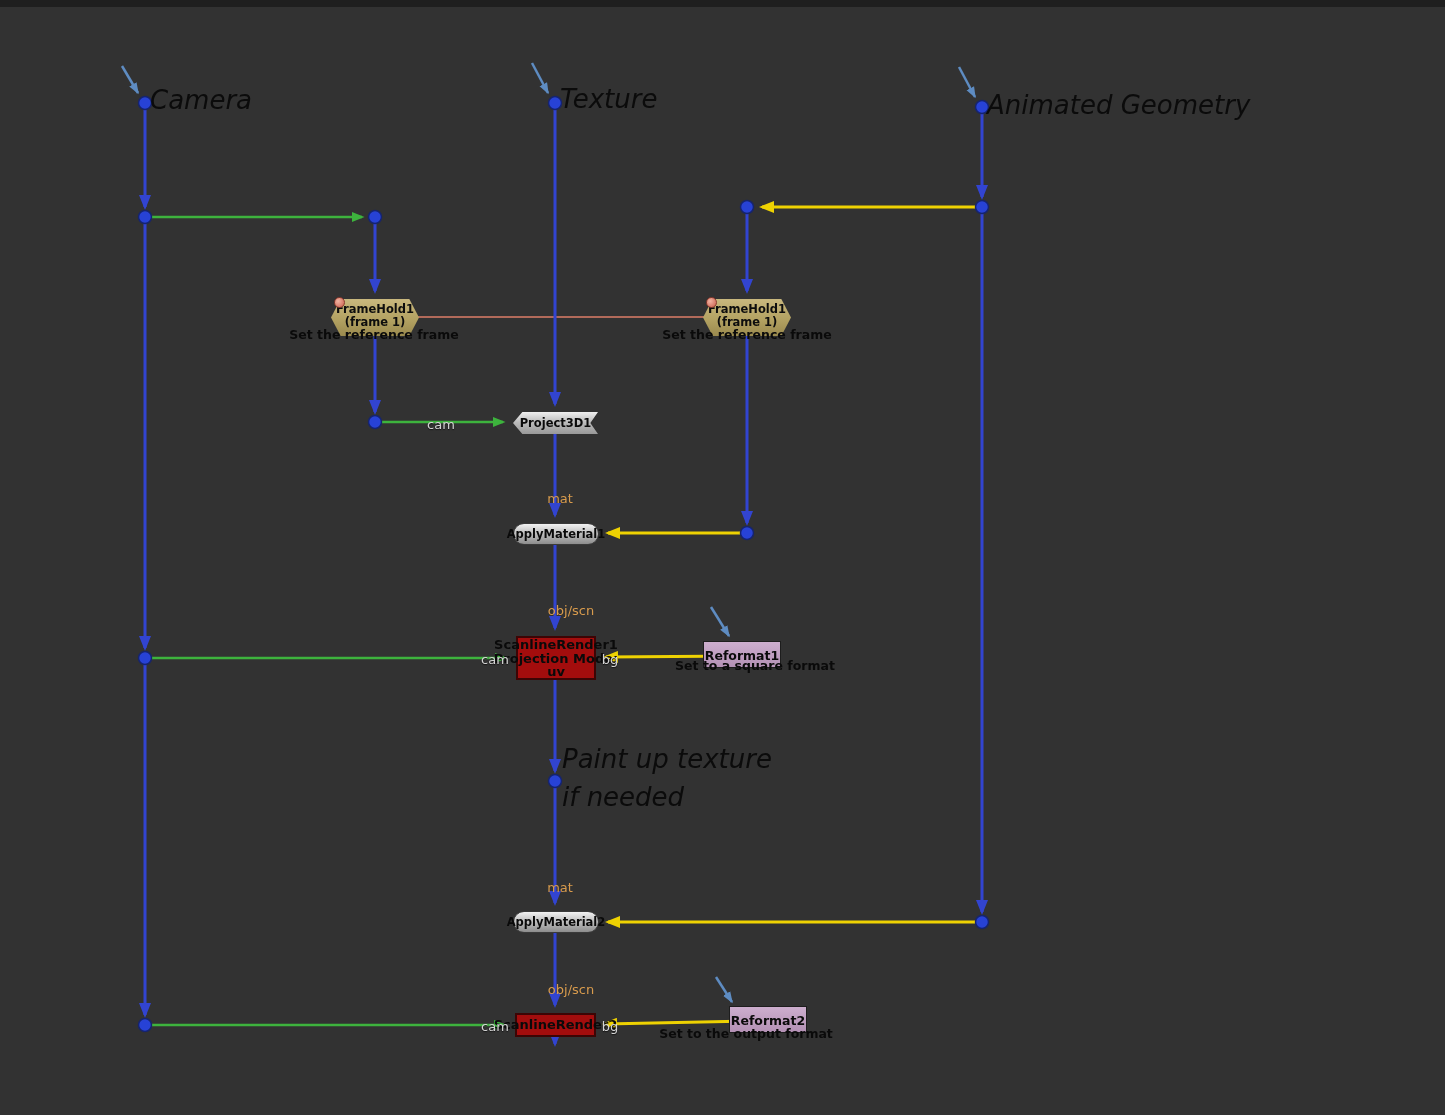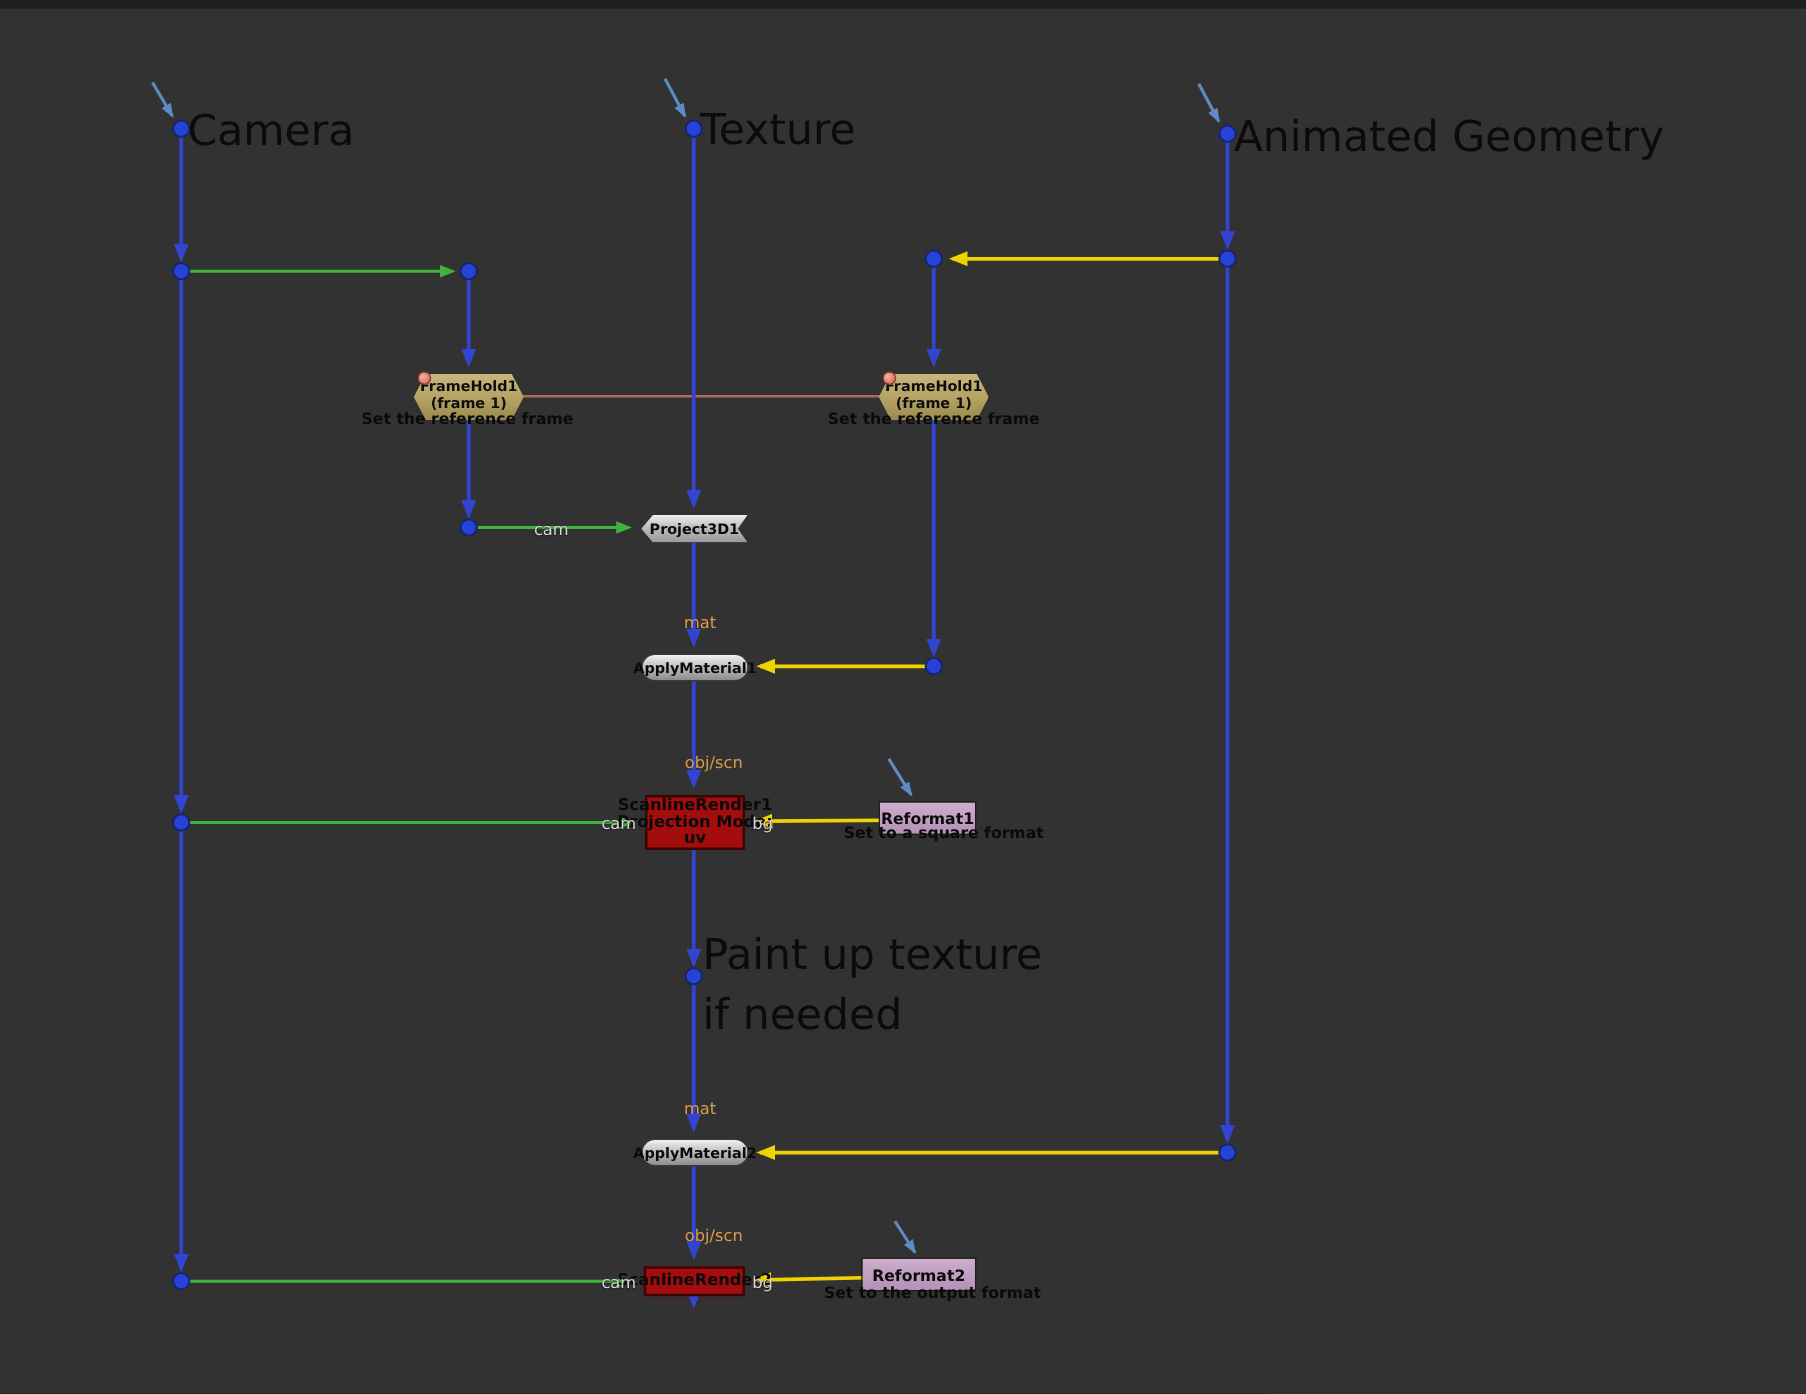--- a/index.html
+++ b/index.html
@@ -45,21 +45,21 @@
     text-align:center; white-space:nowrap; font-weight:bold; color:#0a0a0a; }
   .fh-text { padding-top:4px; }
   .sr-text { font-size:13px; line-height:13.5px; }
 
   .caption { position:absolute; transform:translateX(-50%); white-space:nowrap;
     font-weight:bold; font-size:12.5px; color:#0a0a0a; z-index:3; }
   .wlabel { position:absolute; transform:translateX(-50%); white-space:nowrap; font-size:13px; z-index:3; }
   .wlabel.orange { color:var(--label-orange); }
   .wlabel.gray { color:var(--label-gray); text-shadow:0 1px 1px #141414; }
 
-  .heading { position:absolute; font-size:34px; color:var(--heading-text); white-space:nowrap; z-index:3; }
+  .heading { position:absolute; font-size:26px; color:var(--heading-text); white-space:nowrap; z-index:3;font-style:italic; }
   .heading .l2 { display:block; margin-top:8px; }
 </style>
 </head>
 <body>
 
 <div class="canvas">
   <div class="topedge"></div>
 
   <svg class="wires" width="1445" height="1115">
     <defs>
@@ -194,21 +194,21 @@
   <div class="node pill" style="left:513px; top:911px; width:86px; height:22px;">
     <div class="shape"></div>
     <div class="vcenter" style="font-size:11.5px;">ApplyMaterial2</div>
   </div>
 
   <div class="node scanline" style="left:515px; top:1013px; width:81px; height:24px;">
     <div class="shape"></div>
     <div class="vcenter sr-text">ScanlineRender2</div>
   </div>
 
-  <div class="node reformat" style="left:689px; top:1006px; width:78px; height:27px;padding-left:14px;">
+  <div class="node reformat" style="left:729px; top:1006px; width:78px; height:27px;">
     <div class="shape"></div>
     <div class="vcenter" style="font-size:12.5px;">Reformat2</div>
   </div>
   <div class="caption" style="left:746px; top:1026px;">Set to the output format</div>
 
   <div class="wlabel gray" style="left:441px; top:417px;">cam</div>
   <div class="wlabel orange" style="left:560px; top:491px;">mat</div>
   <div class="wlabel orange" style="left:571px; top:603px;">obj/scn</div>
   <div class="wlabel gray" style="left:495px; top:652px;">cam</div>
   <div class="wlabel gray" style="left:610px; top:652px;">bg</div>

